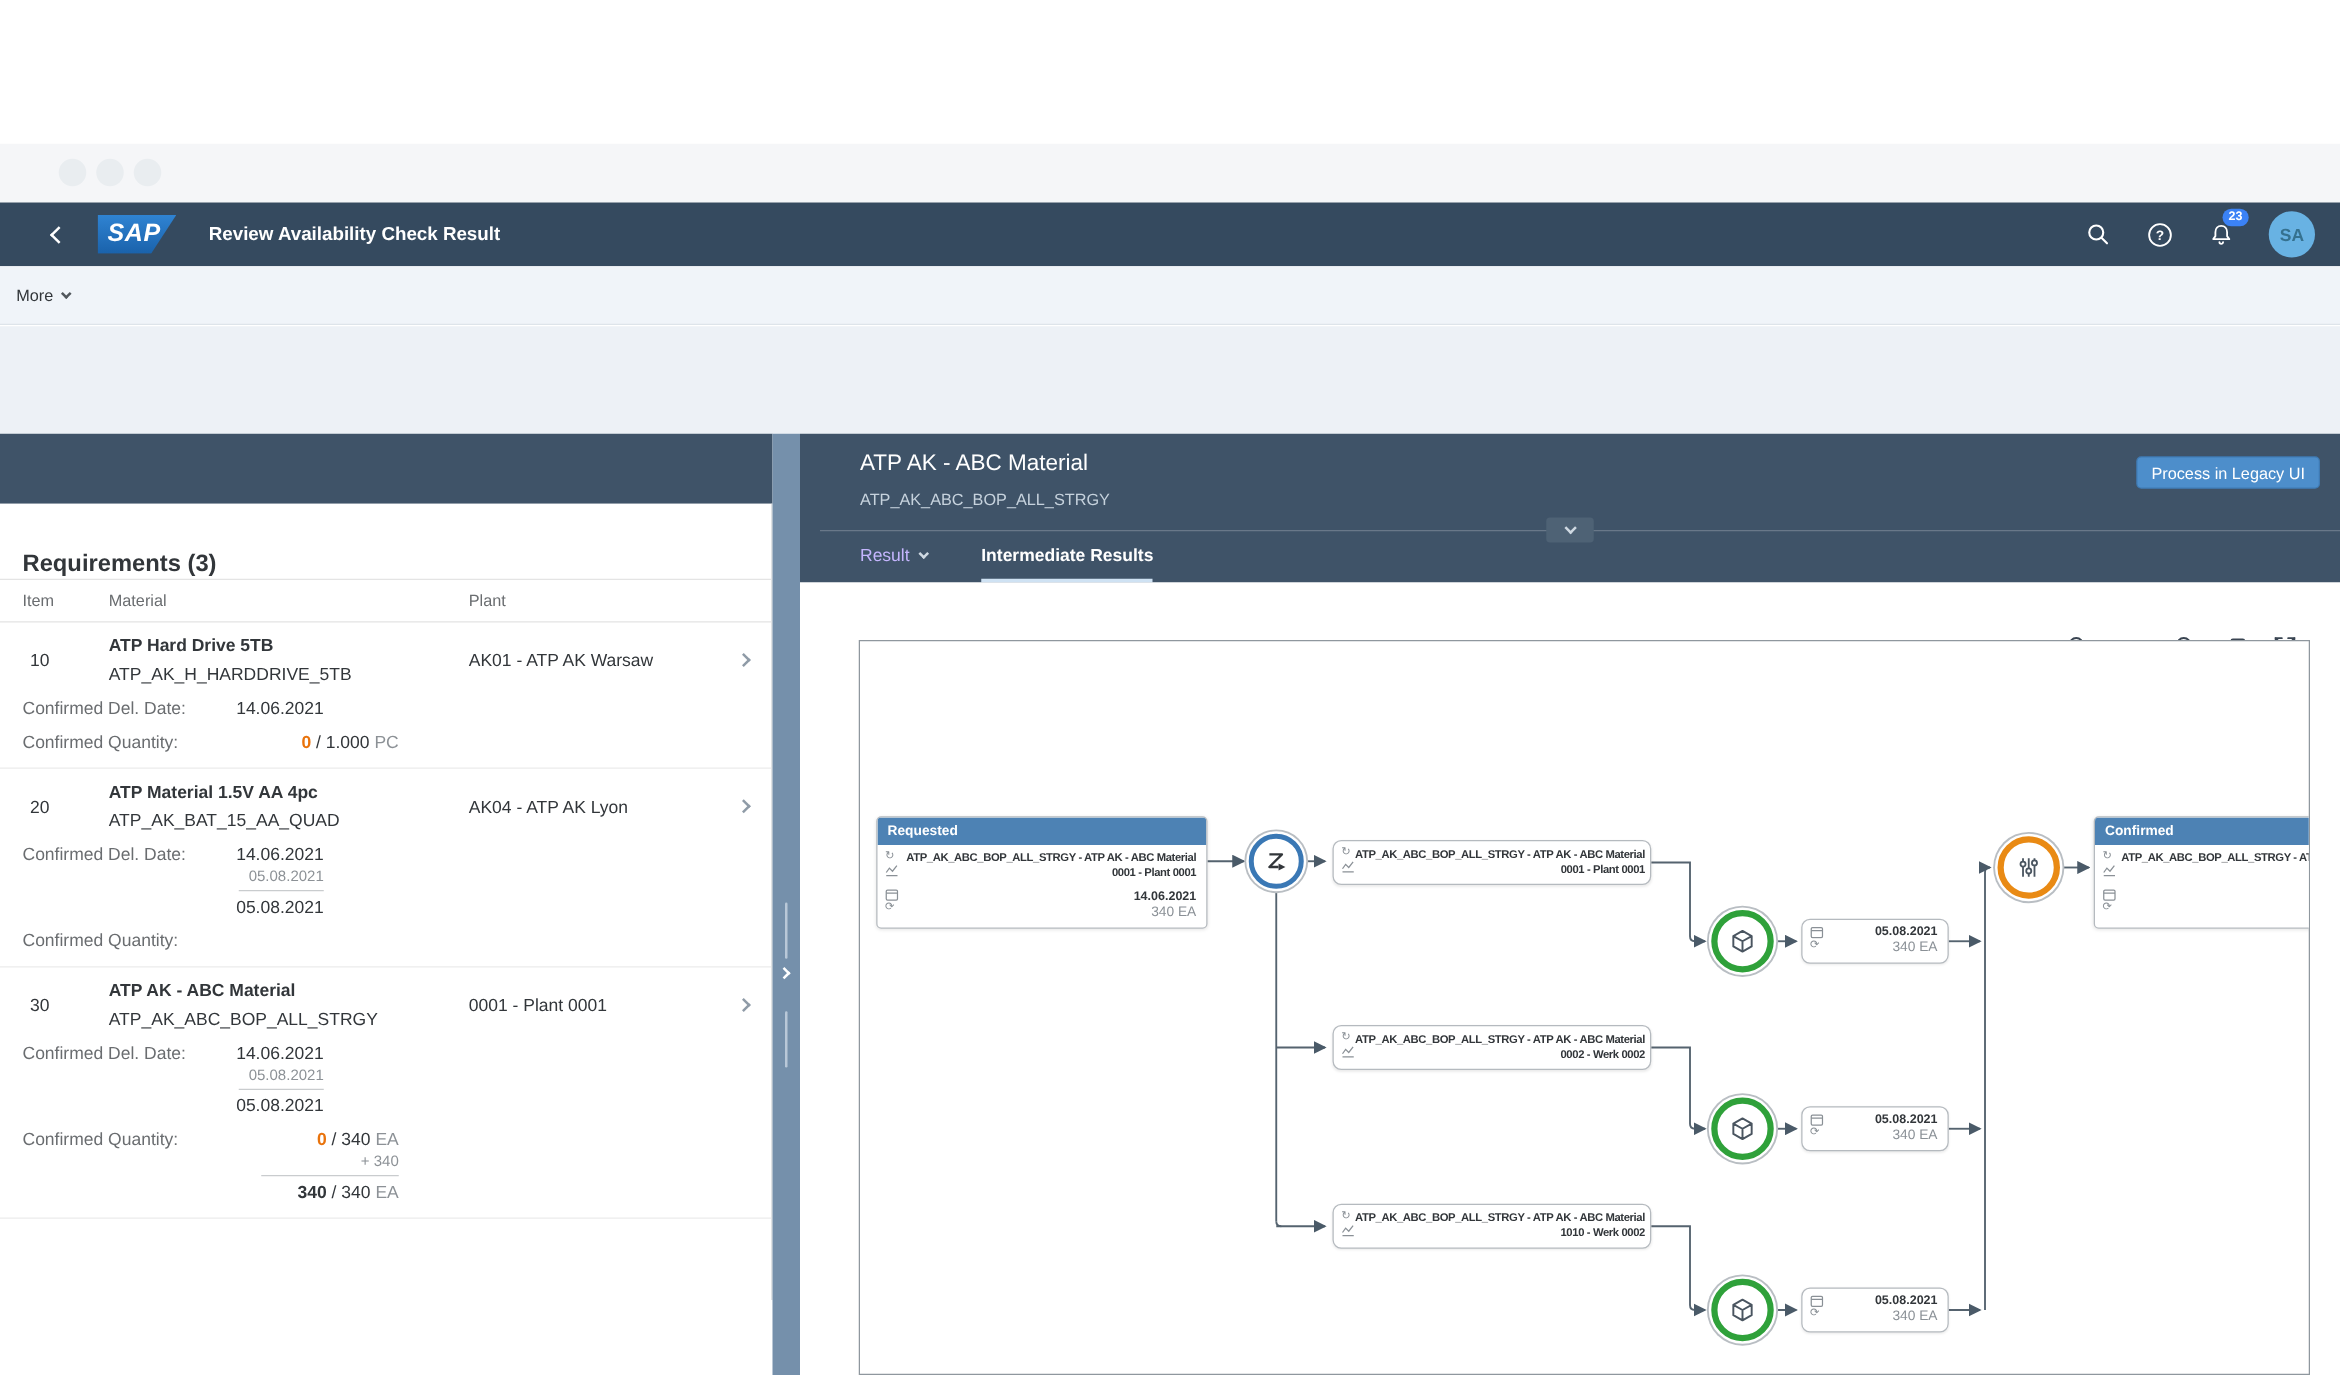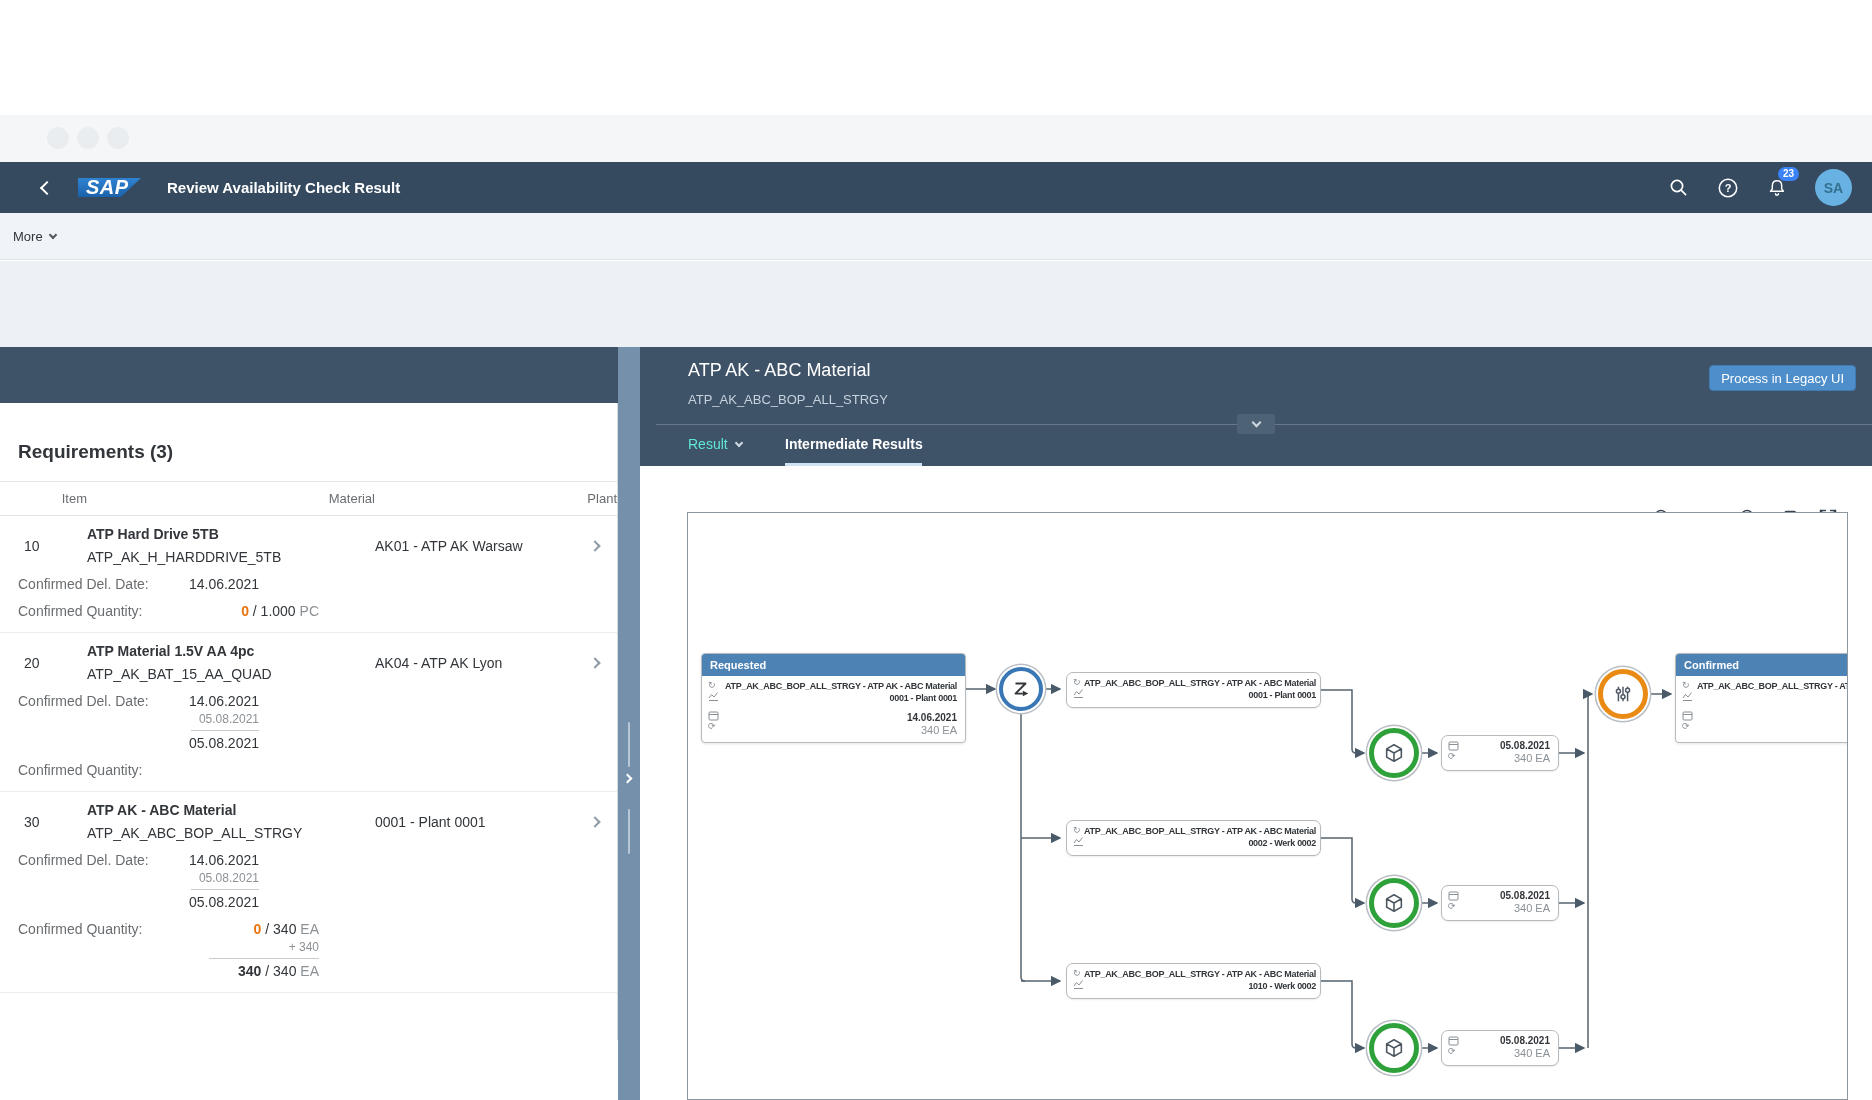--- a/index.html
+++ b/index.html
@@ -11,38 +11,38 @@
   .ghost-dot { position:absolute; top:12px; width:22px; height:22px; border-radius:50%; background:#e9edf0; }
 
   
   .shell { position:absolute; top:162px; left:0; width:100%; height:51px; background:#354a5f; display:flex; align-items:center; }
   .chev { display:inline-block; width:8px; height:8px; border-right:2px solid currentColor; border-bottom:2px solid currentColor; }
   .chev.left  { transform:rotate(135deg); }
   .chev.down  { transform:rotate(45deg); }
   .chev.right { transform:rotate(-45deg); }
   .back-btn { margin-left:42px; color:#fff; cursor:pointer; display:flex; align-items:center; }
   .back-btn .chev { width:10px; height:10px; }
-  .sap-logo { margin-left:26px; width:63px; height:19px; background:linear-gradient(180deg,#2f83d2 0%,#1a62ab 100%); clip-path:polygon(0 0,100% 0,68% 100%,0 100%); color:#fff; font-weight:bold; font-style:italic; font-size:20px; display:flex; align-items:center; padding-left:8px; letter-spacing:.5px; }
+  .sap-logo { margin-left:26px; width:63px; height:31px; background:linear-gradient(180deg,#2f83d2 0%,#1a62ab 100%); clip-path:polygon(0 0,100% 0,68% 100%,0 100%); color:#fff; font-weight:bold; font-style:italic; font-size:20px; display:flex; align-items:center; padding-left:8px; letter-spacing:.5px; }
   .shell-title { margin-left:26px; color:#fff; font-size:15px; font-weight:bold; }
   .shell-right { position:absolute; right:20px; top:0; height:51px; display:flex; align-items:center; gap:27px; }
   .shell-icon { width:22px; height:22px; display:flex; align-items:center; justify-content:center; cursor:pointer; }
   .bell-wrap { position:relative; }
   .badge { position:absolute; top:-10px; right:-11px; background:#3b82f6; color:#fff; font-size:10px; font-weight:bold; border-radius:9px; padding:2px 5px; line-height:1; }
   .avatar { width:37px; height:37px; border-radius:50%; background:#68b2e3; color:#35718f; font-size:14px; font-weight:bold; display:flex; align-items:center; justify-content:center; cursor:pointer; }
 
   
   .subbar { position:absolute; top:213px; left:0; width:100%; height:47px; background:#f0f4f9; border-bottom:1px solid #dee4ea; display:flex; align-items:center; padding-left:13px; font-size:13px; color:#32363a; }
   .subbar .chev { width:6px; height:6px; color:#51575c; margin-left:7px; margin-top:-3px; }
   .midband { position:absolute; top:261px; left:0; width:100%; height:86px; background:#edf1f6; }
 
   
   .left-header { position:absolute; top:347px; left:0; width:618px; height:56px; background:#3f5368; }
   .left-card { position:absolute; top:403px; left:0; width:618px; height:637px; background:#fff; border-right:1px solid #d5d9dc; overflow:hidden; }
   .req-title { padding:38px 0 0 18px; font-size:19px; font-weight:600; color:#32363a; }
-  .thead { display:flex; margin-top:18px; border-top:1px solid #e4e4e4; border-bottom:1px solid #e4e4e4; padding:9px 0; color:#6a6d70; font-size:13px;text-align:right; }
+  .thead { display:flex; border-top:1px solid #e4e4e4; border-bottom:1px solid #e4e4e4; padding:9px 0; color:#6a6d70; font-size:13px; }
   .th-item { width:87px; padding-left:18px; }
   .th-mat  { width:288px; }
   .th-plant{ flex:1; }
   .row { border-bottom:1px solid #ececec; padding:10px 0 13px; }
   .row-top { display:flex; }
   .c-item { width:87px; padding-left:24px; font-size:14px; display:flex; align-items:center; }
   .c-mat { width:288px; font-size:14px; }
   .mat-name { font-weight:bold; margin-bottom:7px; }
   .c-plant { flex:1; display:flex; align-items:center; font-size:14px; }
   .c-chev { width:44px; display:flex; align-items:center; justify-content:center; color:#8f9ba7; cursor:pointer; }
@@ -64,21 +64,21 @@
   .grip-line { position:absolute; left:10px; width:2px; height:45px; background:#b9c8d8; border-radius:1px; }
   .splitter .chev { position:absolute; left:6px; top:428px; color:#fff; width:7px; height:7px; }
 
   
   .right-header { position:absolute; top:347px; left:640px; width:1232px; height:119px; background:#3f5368; }
   .rh-title { position:absolute; left:48px; top:13px; color:#fff; font-size:18px; }
   .rh-subtitle { position:absolute; left:48px; top:45px; color:#c6d2dd; font-size:13px; }
   .rh-divider { position:absolute; left:16px; right:0; top:77px; border-top:1px solid rgba(255,255,255,.22); }
   .collapse-btn { position:absolute; left:597px; top:67px; width:38px; height:20px; background:#4e6275; border-radius:3px; display:flex; align-items:center; justify-content:center; cursor:pointer; }
   .collapse-btn .chev { width:7px; height:7px; color:#cfd9e2; margin-top:-3px; }
-  .tab { position:absolute; top:89px; font-size:14px; color:#5eead4; cursor:pointer; display:flex; align-items:center; gap:8px; }
+  .tab { position:absolute; top:89px; font-size:14px; color:#c4b5fd; cursor:pointer; display:flex; align-items:center; gap:8px; }
   .tab .chev { width:6px; height:6px; color:#cfd9e2; margin-top:-2px; }
   .tab.t1 { left:48px; }
   .tab.t2 { left:145px; color:#fff; font-weight:bold; }
   .tab-underline { position:absolute; left:145px; bottom:0; width:137px; height:3px; background:#cfe2f3; }
   .legacy-btn { position:absolute; right:16px; top:18px; height:26px; line-height:26px; padding:0 11px; background:#4d8ecb; border:1px solid #3f7ab3; border-radius:4px; color:#fff; font-size:13px; cursor:pointer; }
 
   
   .right-content { position:absolute; top:466px; left:640px; width:1232px; height:634px; background:#fff; }
   .gtoolbar { position:absolute; top:20px; right:34px; display:flex; align-items:center; gap:19px; color:#3a4552; }
   .gtoolbar .tool { cursor:pointer; display:flex; align-items:center; }

